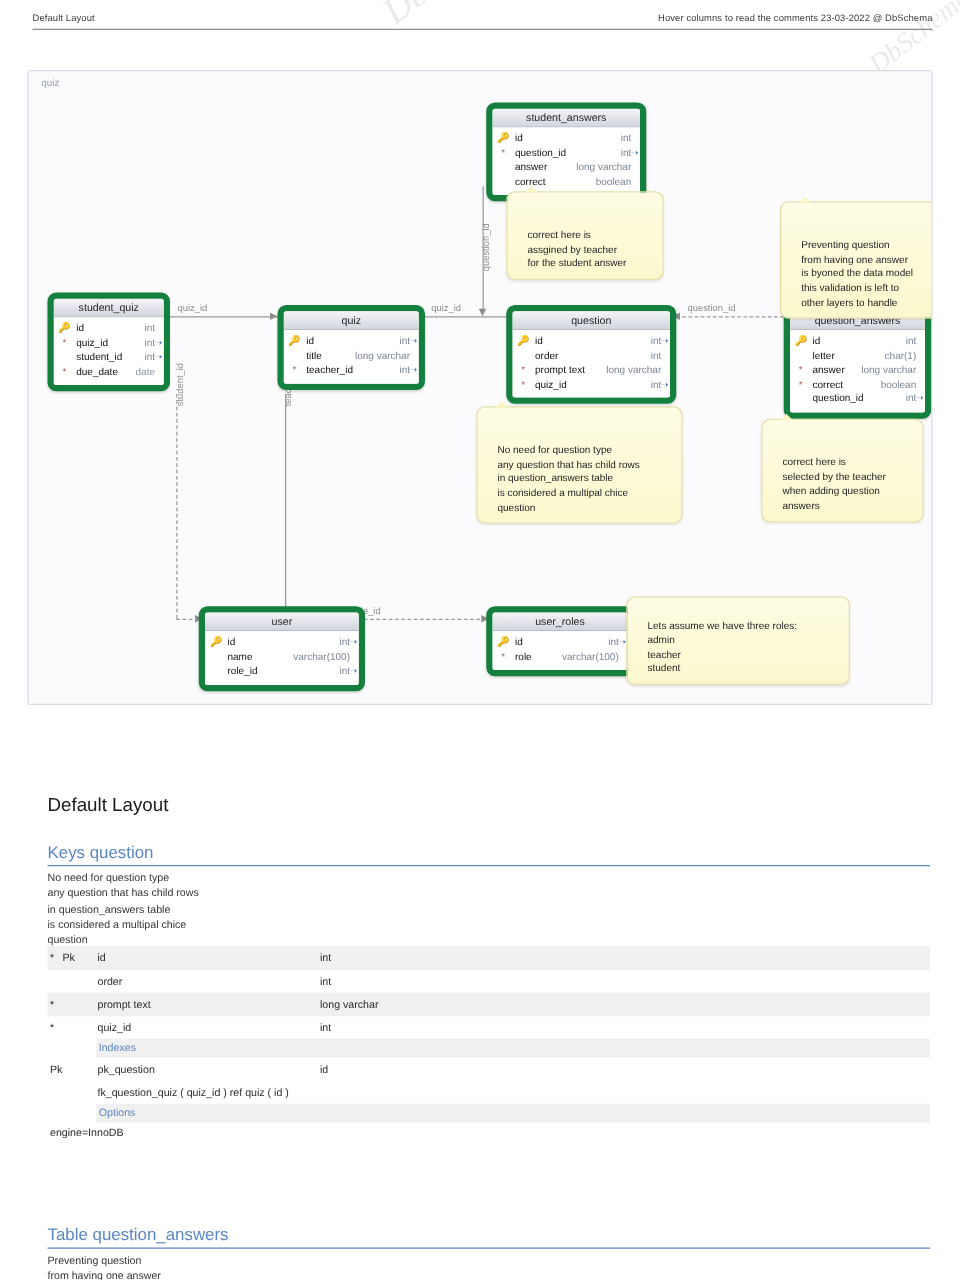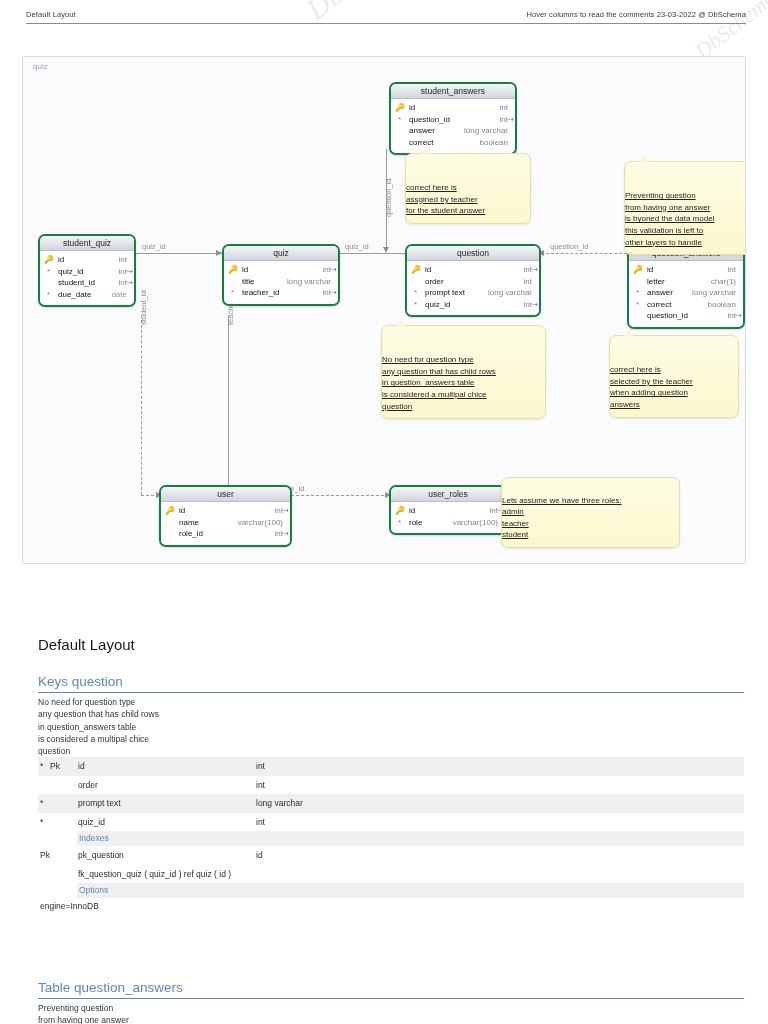--- a/index.html
+++ b/index.html
@@ -53,21 +53,21 @@
   }
   .diagram-label {
     position: absolute; left: 10px; top: 5px;
     font-size: 8px; color: #9aa1b4;
   }
 
   
   .tbl {
     position: absolute;
     background: #ffffff;
-    border: 2px solid #15803d;
+    border: 5px solid #15803d;
     border-radius: 7px;
     box-shadow: 0 1px 2px rgba(0,0,0,.14);
     overflow: hidden;
     z-index: 5;
   }
   .tbl-title {
     height: 15px; line-height: 15px;
     text-align: center;
     font-size: 8.5px;
     color: #1f1f1f;
@@ -102,28 +102,27 @@
     position: absolute; right: 1px; top: 2px;
     color: #5b7fb5; font-size: 8px; line-height: 8px;
   }
 
   
   .note {
     position: absolute;
     background: linear-gradient(to bottom,#fdfce4 0%,#fcf8cd 100%);
     border: 1px solid #e4dfa8;
     border-radius: 7px;
-    padding: 5px 8px 6px 0;
+    padding: 5px 8px 6px 16px;
     font-size: 8px;
     line-height: 11.6px;
     color: #232323;
     white-space: pre-line;
     box-shadow: 0 1px 2px rgba(0,0,0,.09);
     z-index: 7;
-    text-decoration: underline;
   }
   .note .tip {
     position: absolute; top: -5px; left: 14px;
     width: 0; height: 0;
     border-left: 5px solid transparent;
     border-right: 5px solid transparent;
     border-bottom: 5px solid #fbf6c4;
   }
 
   

